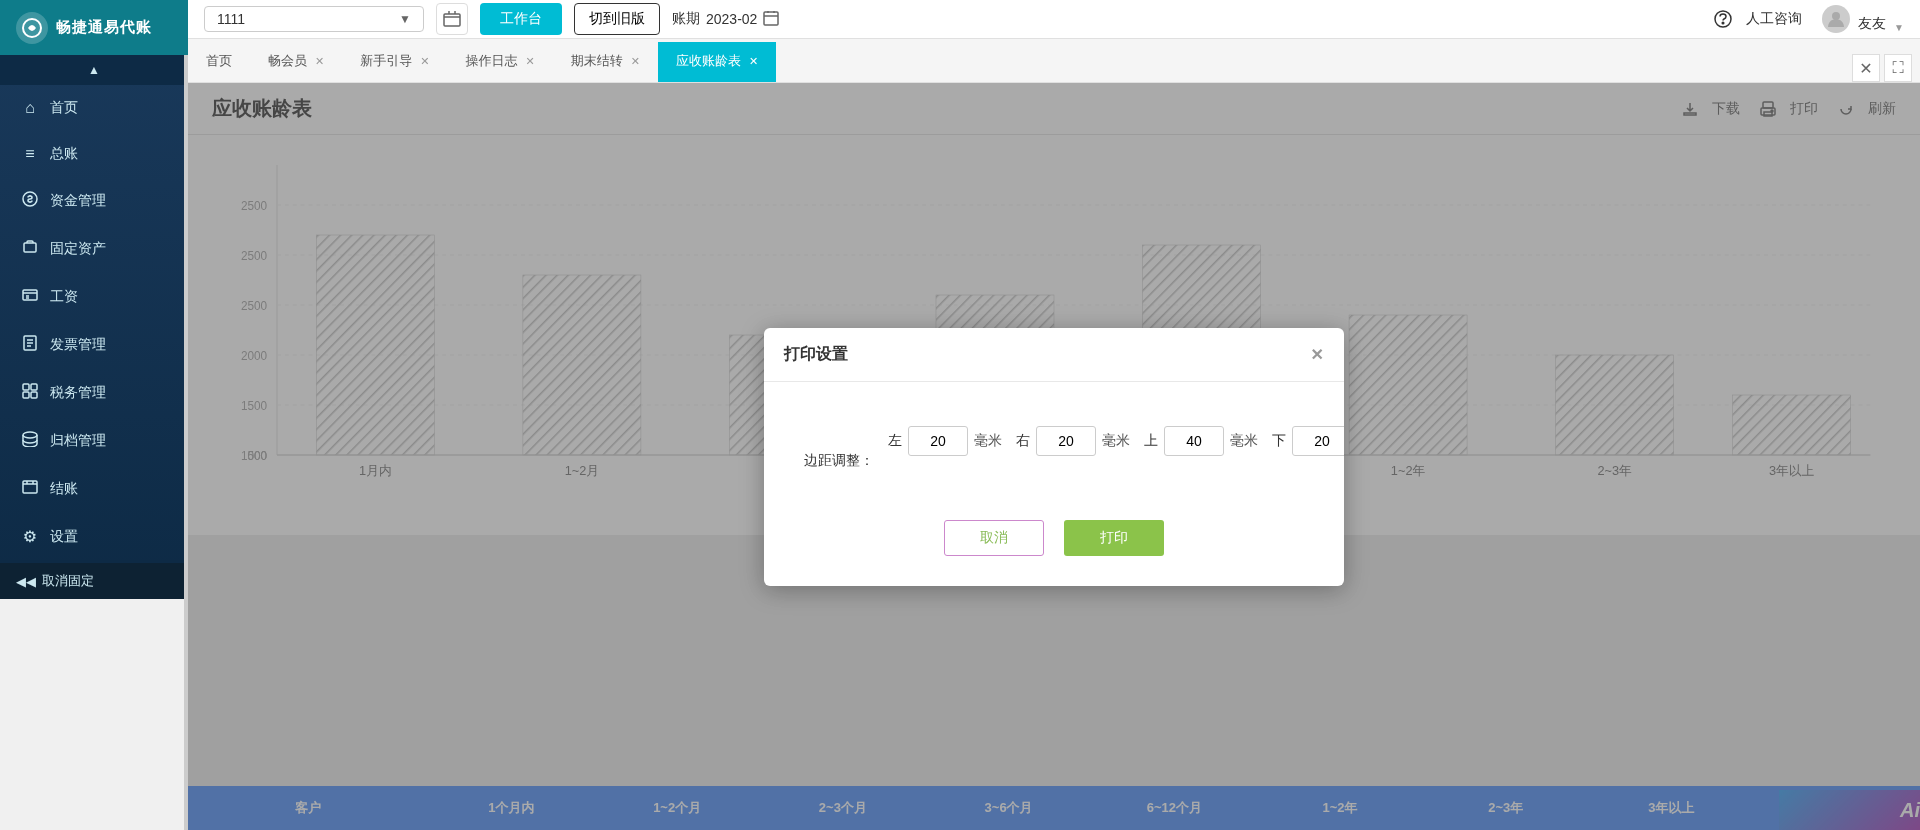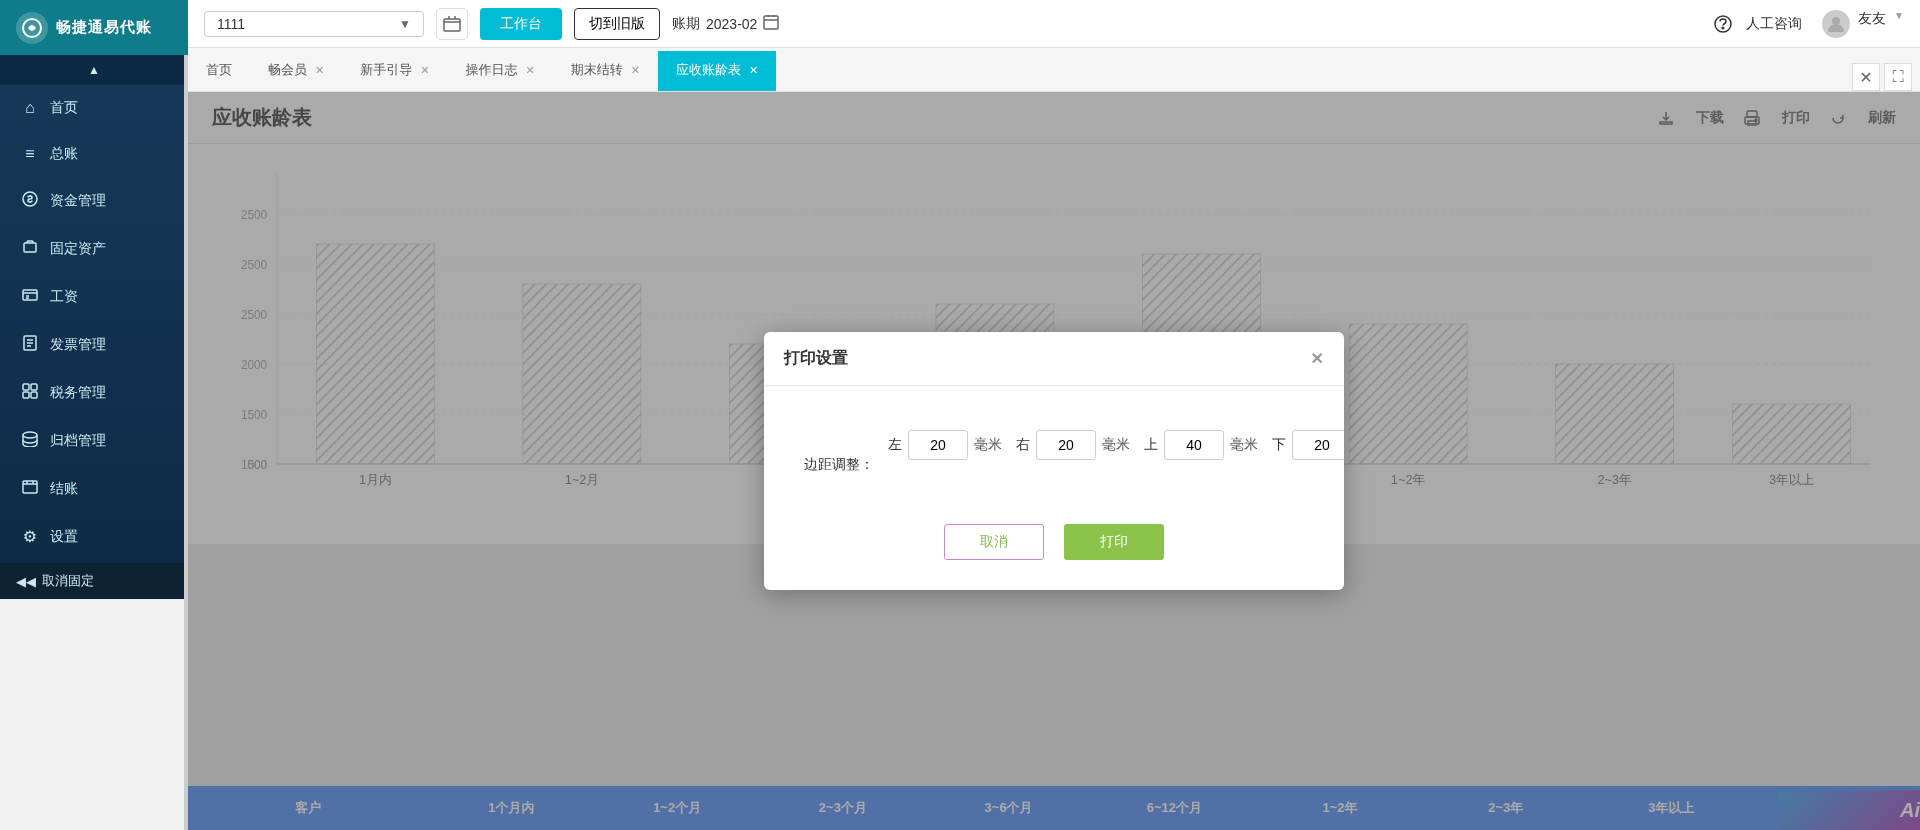--- a/index.html
+++ b/index.html
@@ -63,21 +63,21 @@
       font-size: 13px;
       cursor: pointer;
       background: #0d2233;
     }
 
     
     .main { flex: 1; display: flex; flex-direction: column; height: 830px; }
 
     
     .topbar {
-      height: 48px;
+      height: 39px;
       background: #fff;
       display: flex;
       align-items: center;
       padding: 8px 16px;
       gap: 12px;
       border-bottom: 1px solid #e0e0e0;
     }
     .company-select {
       display: flex;
       align-items: center;
@@ -107,21 +107,21 @@
       border-radius: 4px;
       padding: 6px 14px;
       font-size: 14px;
       cursor: pointer;
     }
     .period-label { font-size: 14px; color: #333; display: flex; align-items: center; gap: 6px; }
     .calendar-icon { color: #666; }
     .topbar-spacer { flex: 1; }
     .topbar-right { display: flex; align-items: center; gap: 20px; }
     .support-btn { display: flex; align-items: center; gap: 14px; color: #333; font-size: 14px; cursor: pointer; }
-    .user-info { display: flex; align-items: flex-start; gap: 8px; color: #333; font-size: 14px; cursor: pointer; }
+    .user-info { display: flex; align-items: flex-end; gap: 8px; color: #333; font-size: 14px; cursor: pointer; }
     .avatar { width: 28px; height: 28px; border-radius: 50%; background: #ccc; display: flex; align-items: center; justify-content: center; font-size: 12px; color: #666; }
     .archive-icon { width: 32px; height: 32px; display: flex; align-items: center; justify-content: center; cursor: pointer; color: #666; font-size: 18px; border: 1px solid #ddd; border-radius: 4px; }
 
     
     .tabbar {
       height: 44px;
       background: #f5f5f5;
       display: flex;
       align-items: flex-end;
       padding: 0 0 0 0;
@@ -163,21 +163,21 @@
     .page-header {
       background: #fff;
       padding: 12px 24px;
       display: flex;
       align-items: center;
       justify-content: space-between;
       border-bottom: 1px solid #e0e0e0;
     }
     .page-title { font-size: 20px; font-weight: bold; color: #222; }
     .page-actions { display: flex; align-items: center; gap: 20px; }
-    .page-action-btn { display: flex; align-items: center; gap: 22px; color: #555; font-size: 14px; cursor: pointer; font-weight: bold; }
+    .page-action-btn { display: flex; align-items: center; gap: 14px; color: #555; font-size: 14px; cursor: pointer; }
 
     
     .chart-area {
       background: #fff;
       margin: 0;
       padding: 20px 30px;
       position: relative;
       height: 400px;
     }
 

